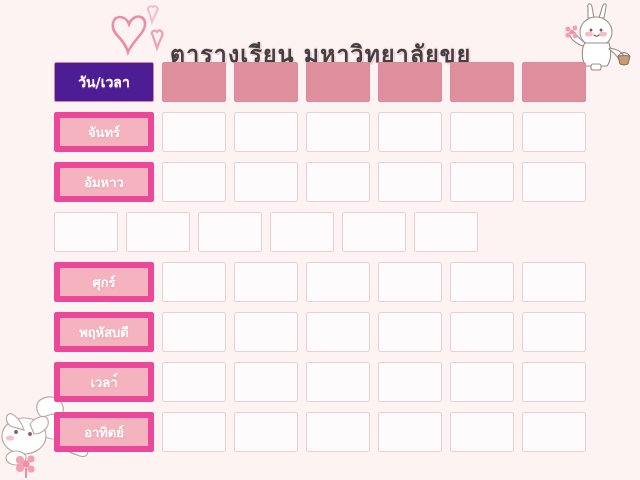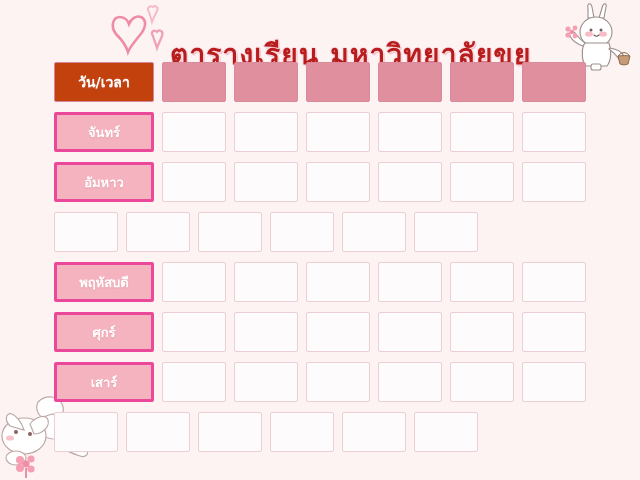--- a/index.html
+++ b/index.html
@@ -47,24 +47,24 @@
     left: 170px;
     top: 18px;
     width: 330px;
     height: 40px;
     display: flex;
     align-items: center;
     justify-content: flex-start;
   }
   .title {
     font-family: "DejaVu Sans", sans-serif;
-    font-size: 28px;
+    font-size: 23px;
     font-weight: bold;
     letter-spacing: 1.2px;
-    color: #b91c1c;
+    color: #404040;
     text-shadow:
       1px 0 0 #fadde3,
      -1px 0 0 #fadde3,
       0 1px 0 #fadde3,
       0 -1px 0 #fadde3,
       1.6px 1.6px 0 #f7c3ce;
     white-space: nowrap;
     margin-top: 32px;
   }
 
@@ -87,30 +87,30 @@
     border-radius: 2px;
   }
   
   .daycol {
     width: 100px;
     height: 40px;
     display: flex;
     align-items: center;
     justify-content: center;
     background: #f4b3be;
-    border: 3px solid #ec4899;
+    border: 6px solid #ec4899;
     color: #ffffff;
     font-family: "DejaVu Sans", sans-serif;
     font-size: 13px;
     font-weight: bold;
     text-shadow: 0 1px 1px rgba(214,140,155,0.55);
     white-space: nowrap;
   }
   .daycol.header {
-    background: #c2410c;
+    background: #4c1d95;
     border: 1px solid #d7849a;
     font-size: 14px;
   }
   
   .slot {
     width: 64px;
     height: 40px;
     background: #fdfbfb;
     border: 1px solid #eccfd4;
   }
@@ -231,55 +231,58 @@
     <div class="cell slot"></div>
     <div class="cell slot"></div>
     <div class="cell slot"></div>
     <div class="cell slot"></div>
     <div class="cell slot"></div>
     <div class="cell slot"></div>
   </div>
 
   <div class="row">
     <div class="cell daycol">
+      <span>ศุกร์</span>
+    </div>
+    <div class="cell slot"></div>
+    <div class="cell slot"></div>
+    <div class="cell slot"></div>
+    <div class="cell slot"></div>
+    <div class="cell slot"></div>
+    <div class="cell slot"></div>
+  </div>
+
+  <div class="row">
+    <div class="cell daycol">
       <span>พฤหัสบดี</span>
     </div>
     <div class="cell slot"></div>
     <div class="cell slot"></div>
     <div class="cell slot"></div>
     <div class="cell slot"></div>
     <div class="cell slot"></div>
     <div class="cell slot"></div>
   </div>
 
   <div class="row">
     <div class="cell daycol">
-      <span>ศุกร์</span>
-    </div>
-    <div class="cell slot"></div>
-    <div class="cell slot"></div>
-    <div class="cell slot"></div>
-    <div class="cell slot"></div>
-    <div class="cell slot"></div>
-    <div class="cell slot"></div>
-  </div>
-
-  <div class="row">
-    <div class="cell daycol">
-      <span>เสาร์</span>
-    </div>
-    <div class="cell slot"></div>
-    <div class="cell slot"></div>
-    <div class="cell slot"></div>
-    <div class="cell slot"></div>
-    <div class="cell slot"></div>
-    <div class="cell slot"></div>
-  </div>
-
-  <div class="row">
+      <span>เวลา์</span>
+    </div>
+    <div class="cell slot"></div>
+    <div class="cell slot"></div>
+    <div class="cell slot"></div>
+    <div class="cell slot"></div>
+    <div class="cell slot"></div>
+    <div class="cell slot"></div>
+  </div>
+
+  <div class="row">
+    <div class="cell daycol">
+      <span>อาทิตย์</span>
+    </div>
     <div class="cell slot"></div>
     <div class="cell slot"></div>
     <div class="cell slot"></div>
     <div class="cell slot"></div>
     <div class="cell slot"></div>
     <div class="cell slot"></div>
   </div>
 
 </div>
 

